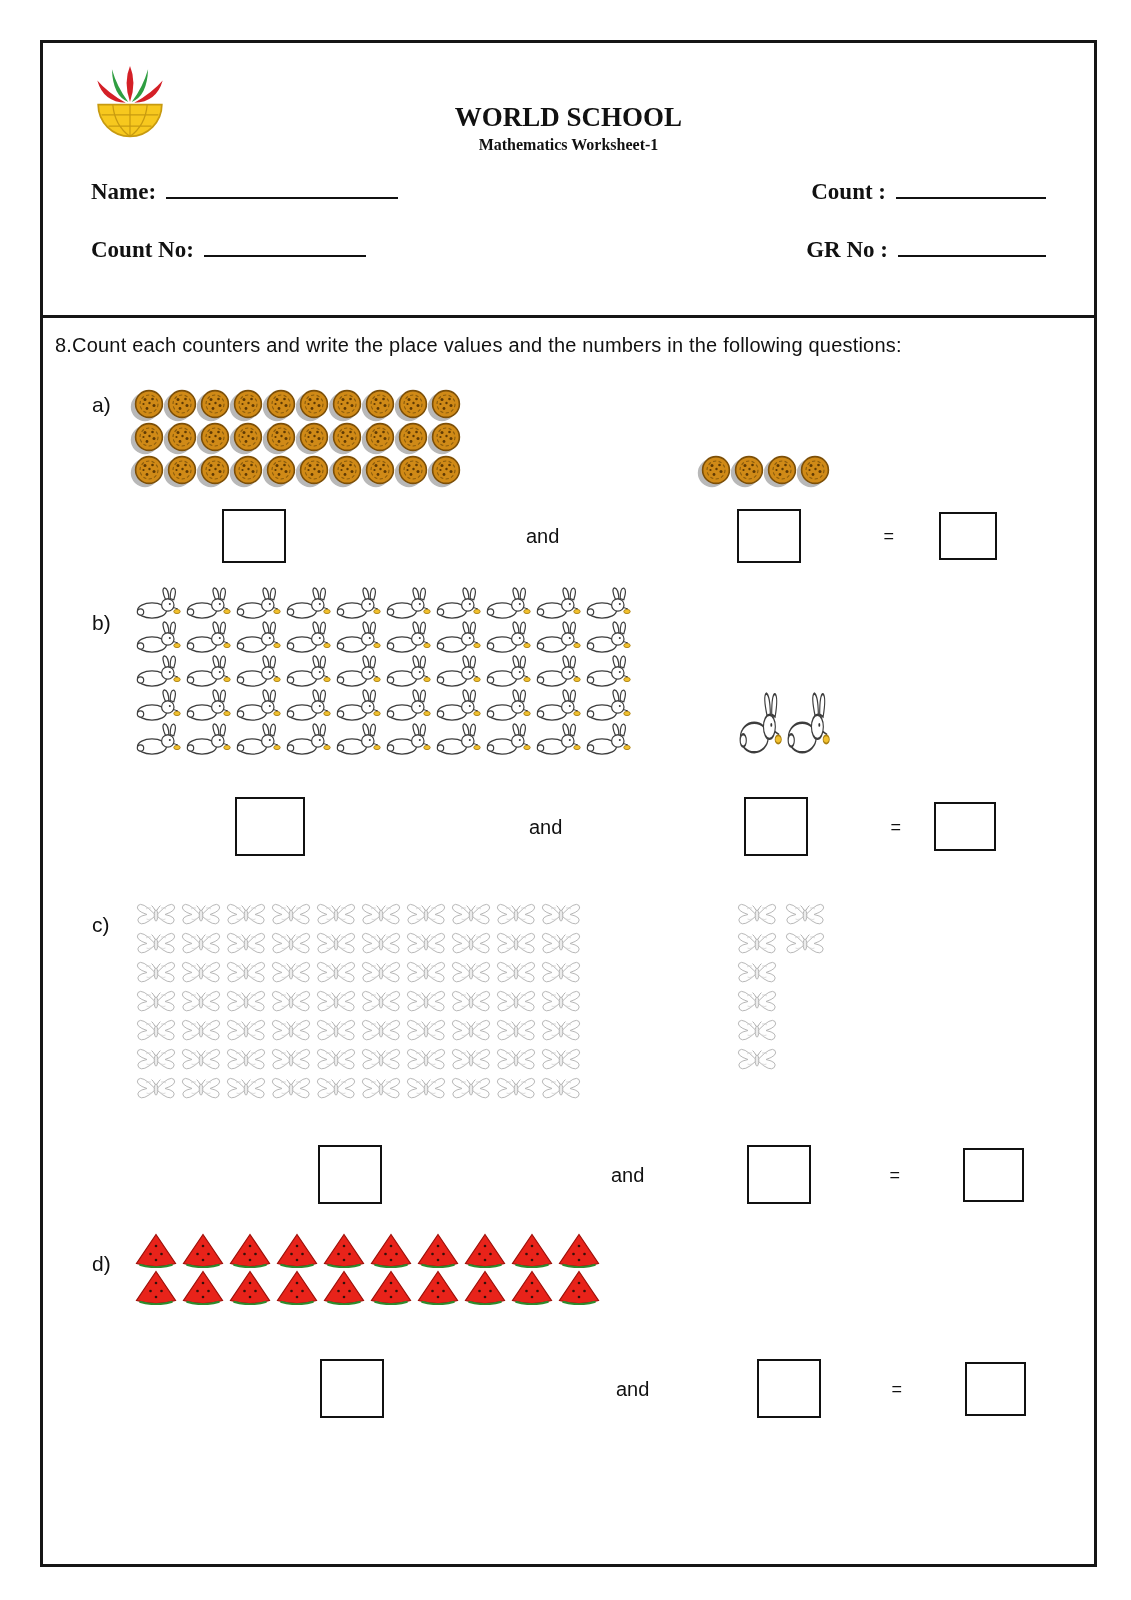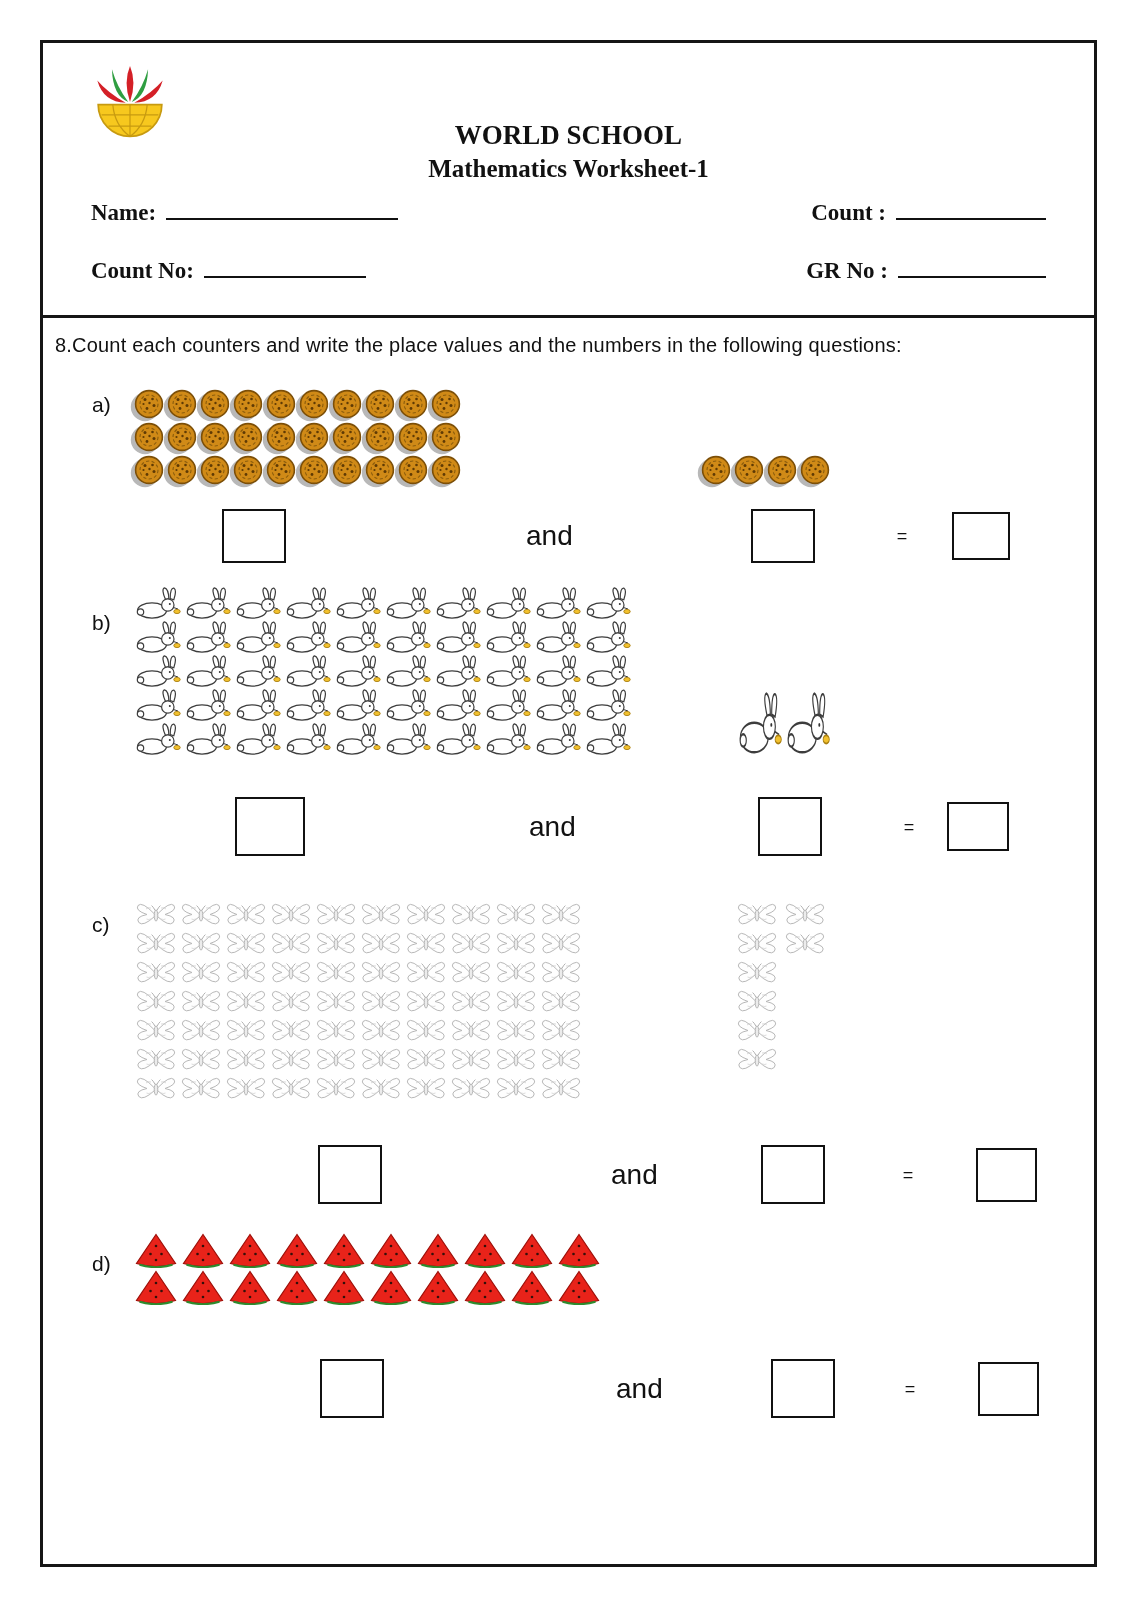--- a/index.html
+++ b/index.html
@@ -4,27 +4,27 @@
 <style>
   html,body{margin:0;padding:0}
   body{
     width:1131px;height:1600px;background:#ffffff;position:relative;
     font-family:"Liberation Sans", sans-serif;color:#111;overflow:hidden;
   }
   .sheet{position:absolute;left:40px;top:40px;width:1051px;height:1521px;border:3px solid #161616;background:#fff}
   
   .header{position:relative;height:272px;border-bottom:3px solid #161616}
   .logo{position:absolute;left:44px;top:20px;width:86px;height:78px}
-  .titles{padding-top:76px;text-align:center;font-family:"Liberation Serif", serif;font-weight:bold;line-height:1.25}
+  .titles{padding-top:58px;text-align:center;font-family:"Liberation Serif", serif;font-weight:bold;line-height:1.25}
   .t1{font-size:27px}
-  .t2{font-size:25px}
+  .t2{font-size:16px}
   .t3{font-size:23px}
   .field-row{display:flex;justify-content:space-between;padding:0 48px;
     font-family:"Liberation Serif", serif;font-weight:bold;font-size:23px;align-items:flex-end}
-  .field-row.r1{margin-top:12px}
+  .field-row.r1{margin-top:20px}
   .field-row.r2{margin-top:28px}
   .fline{display:inline-block;border-bottom:2.5px solid #111;height:22px;margin-left:10px}
   .name-line{width:232px}
   .date-line{width:150px}
   .roll-line{width:162px}
   .gr-line{width:148px}
   
   .content{padding:16px 12px 0 12px}
   .instruction{font-size:20px;letter-spacing:.2px;margin:0}
   .q-row{display:flex;align-items:flex-end}
@@ -45,21 +45,21 @@
   .q1 .extra-group{margin-left:105px}
   .q1 .extra-group .icon-row{height:66px}
   .q2 .q-label{padding-top:14px}
   .q2 .extra-group{margin-left:152px;align-self:flex-start}
   .q2 .extra-group .icon-row{gap:4px}
   .q3 .q-label{padding-top:20px}
   
   .answer-row{display:flex;align-items:center}
   .abox{width:60px;height:50px;border:2px solid #111;background:#fff;flex:none}
   .abox-sm{width:54px;height:44px}
-  .conn{font-size:28px;line-height:24px}
+  .conn{font-size:20px;line-height:24px}
   .eq{font-size:18px;line-height:22px}
   .g{flex:none;height:1px}
   .q0 .answer-row{margin:23px 0 22px 167px}
   .q0 .g1{width:240px}.q0 .g2{width:178px}.q0 .g3{width:82px}.q0 .g4{width:45px}
   .q1 .answer-row{margin:42px 0 43px 180px}
   .q1 .abox{height:55px}.q1 .b1{width:66px}
   .q1 .abox-sm{height:45px;width:58px}
   .q1 .g1{width:224px}.q1 .g2{width:182px}.q1 .g3{width:82px}.q1 .g4{width:33px}
   .q2 .answer-row{margin:43px 0 28px 263px}
   .q2 .abox{height:55px}.q2 .abox-sm{height:50px;width:57px}

